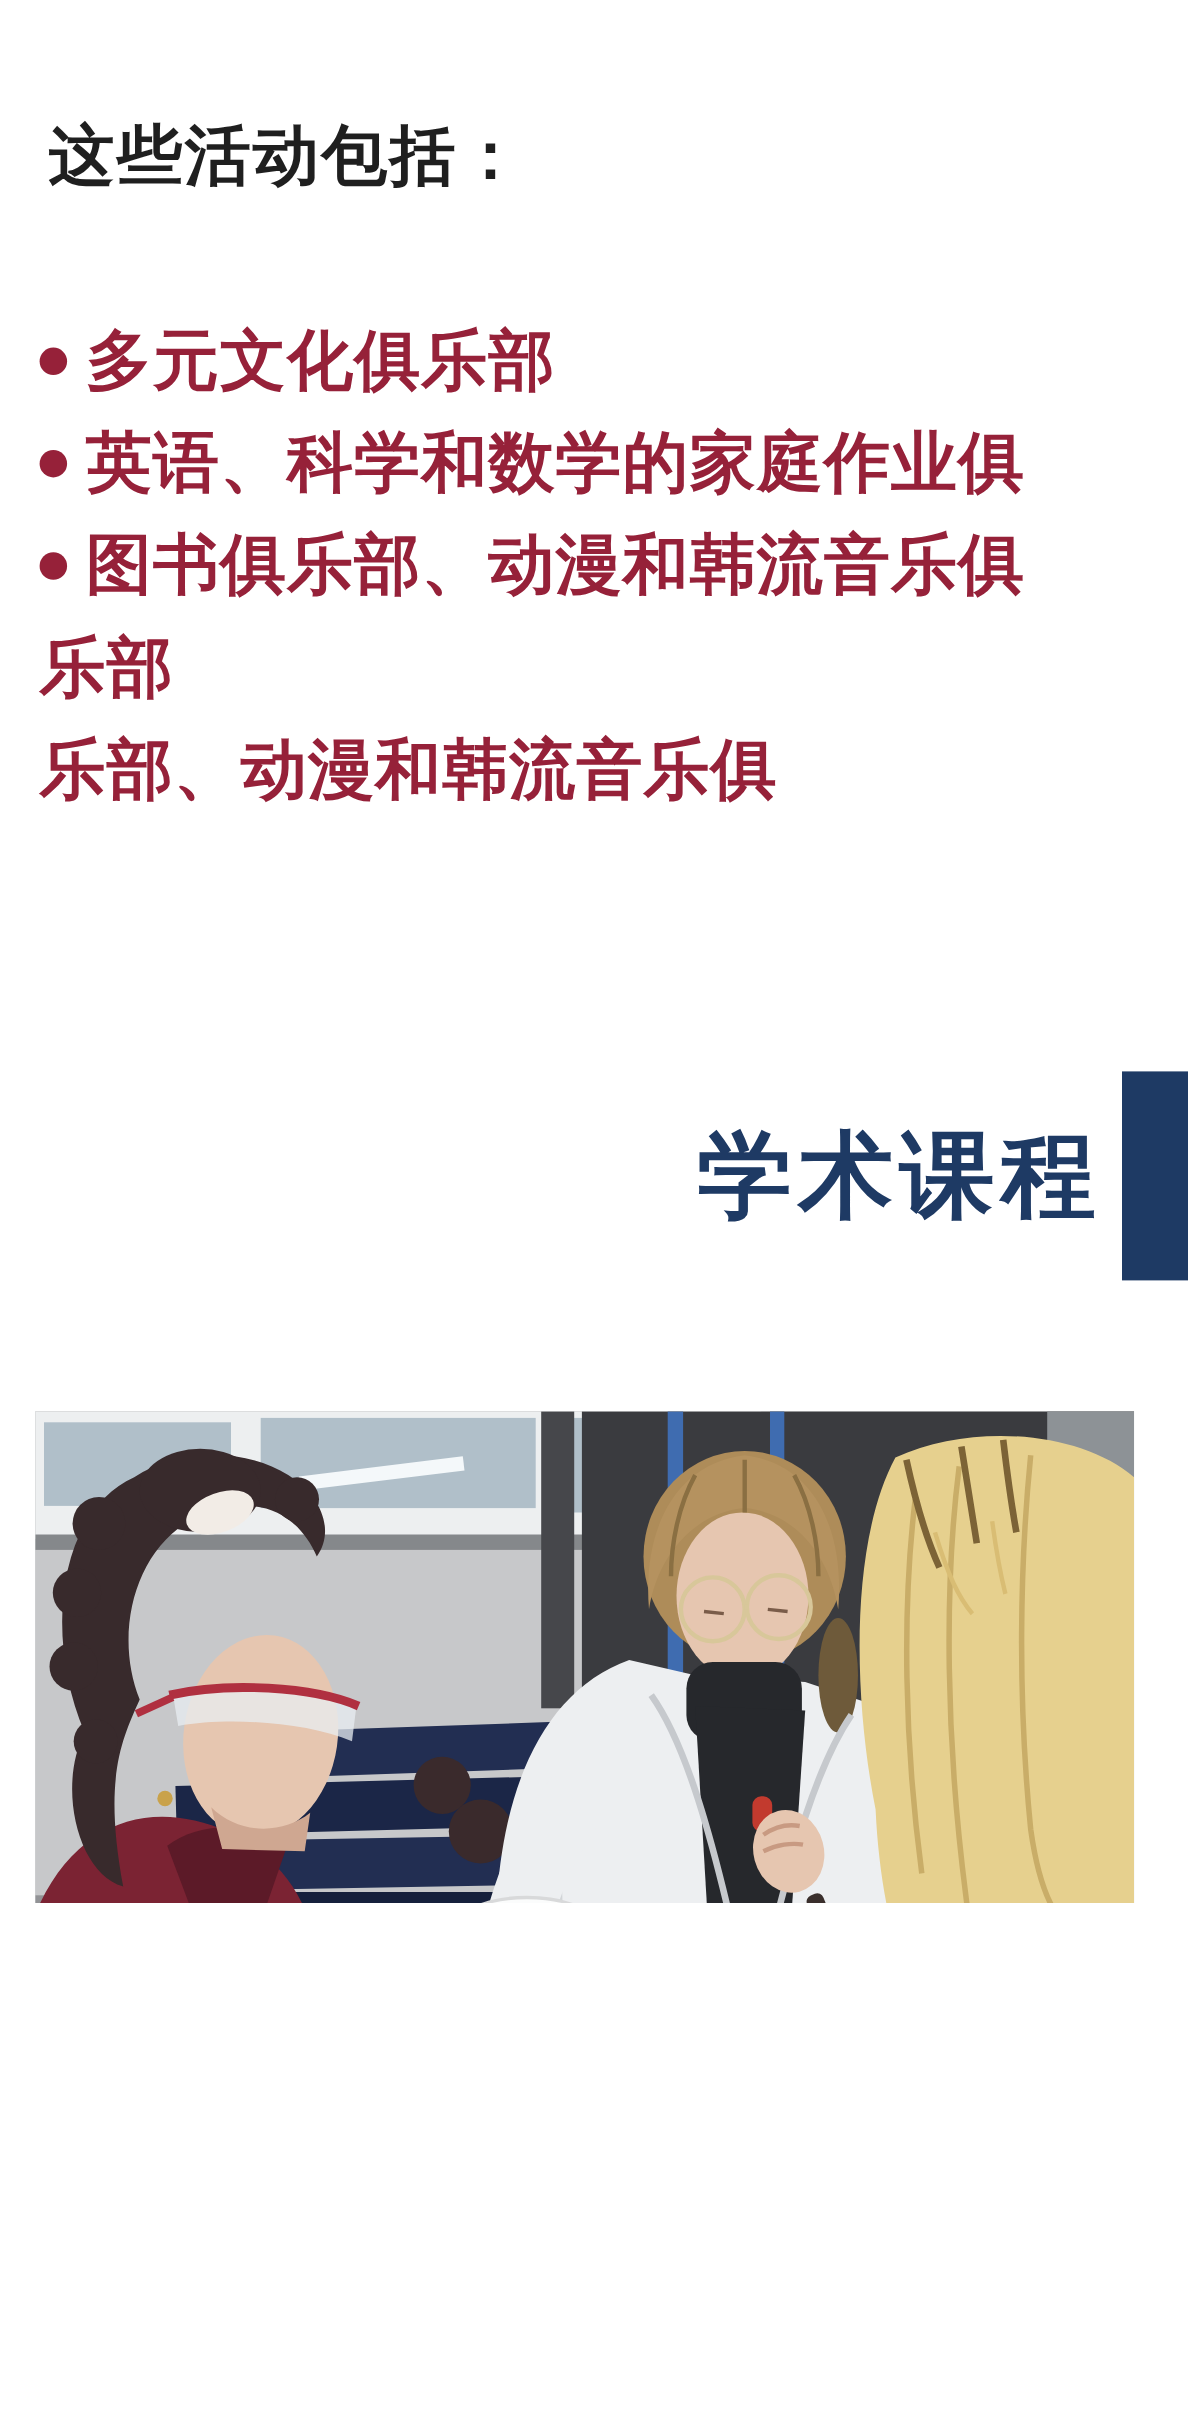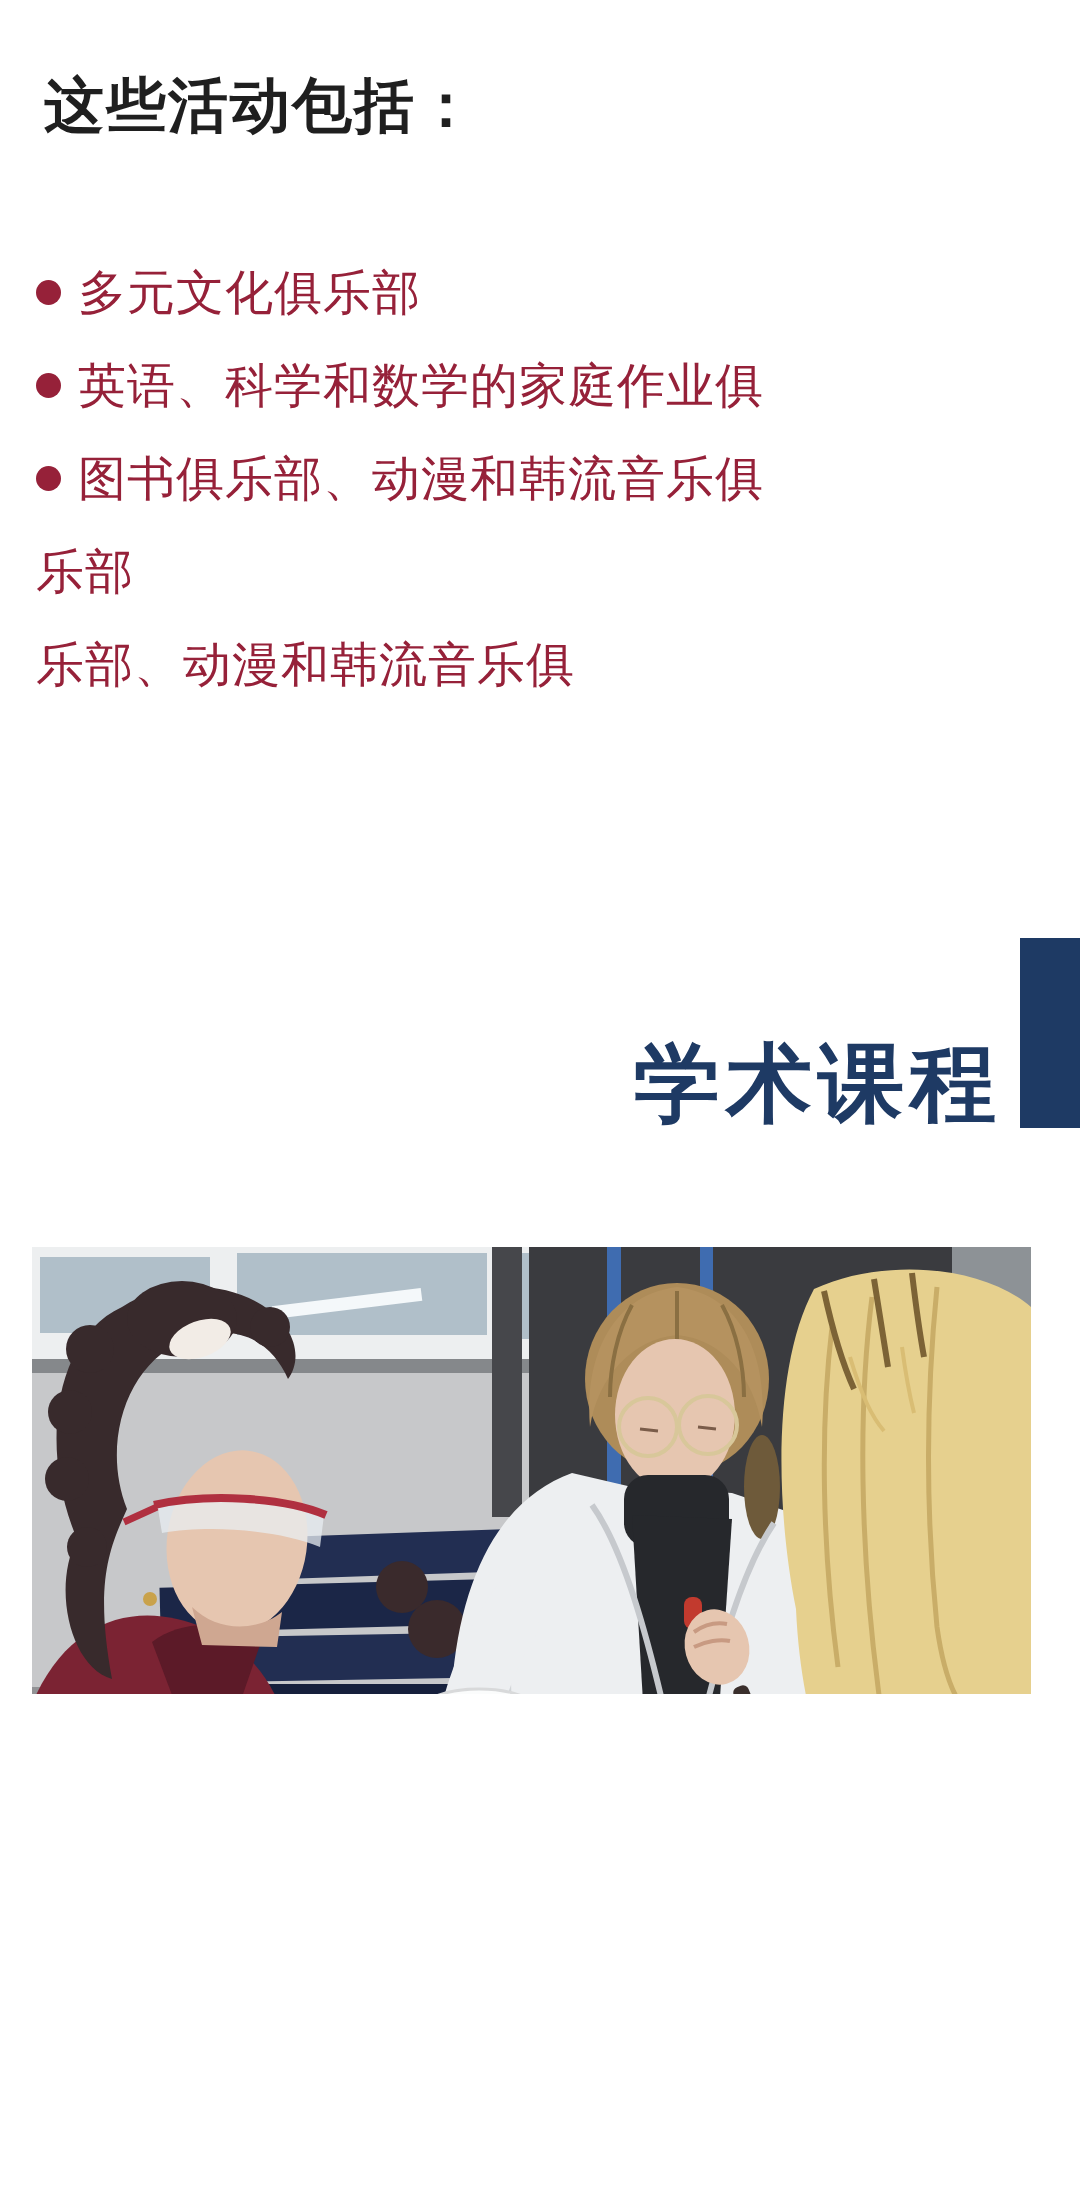--- a/index.html
+++ b/index.html
@@ -2,45 +2,46 @@
 <html style="--bg: #ffffff; --text: #1f1f1f; --red: #962139; --navy: #1e3a64;"><head>
 <meta charset="utf-8">
 <style>
   html,body{margin:0;padding:0;background:#ffffff;}
   .page{
     position:relative;
     width:1080px;height:1694px;
     background:var(--bg,#ffffff);
     overflow:hidden;
     font-family:"Liberation Sans","DejaVu Sans",sans-serif;
+    margin-top:36px;
   }
   
   .intro-heading{
     position:absolute;left:44px;top:66px;
     font-size:60px;font-weight:800;letter-spacing:2px;
     color:var(--text,#1f1f1f);
   }
   
   .activities{position:absolute;left:36px;top:246px;width:1010px;}
   .act-line{
     height:93px;display:flex;align-items:center;
-    font-size:48px;font-weight:400;letter-spacing:1px;
+    font-size:60px;font-weight:700;letter-spacing:1px;
     color:var(--red,#962139);white-space:nowrap;
   }
   .dot{
     width:25px;height:25px;border-radius:50%;
     background:var(--red,#962139);margin-right:17px;flex:none;
   }
   
   .section{
     position:absolute;top:938px;right:0;height:190px;
     display:flex;align-items:stretch;
   }
   .section-text{
-    display:flex;flex-direction:row;justify-content:center;
+    display:flex;flex-direction:column;justify-content:center;
     align-items:flex-end;margin-right:24px;
   }
   .section-zh{
     font-size:86px;font-weight:800;letter-spacing:6px;margin-right:-6px;
     color:var(--navy,#1e3a64);line-height:1.05;
   }
   .section-en{
     font-size:48px;font-weight:500;margin-top:10px;
     color:var(--navy,#1e3a64);line-height:1.1;
   }

